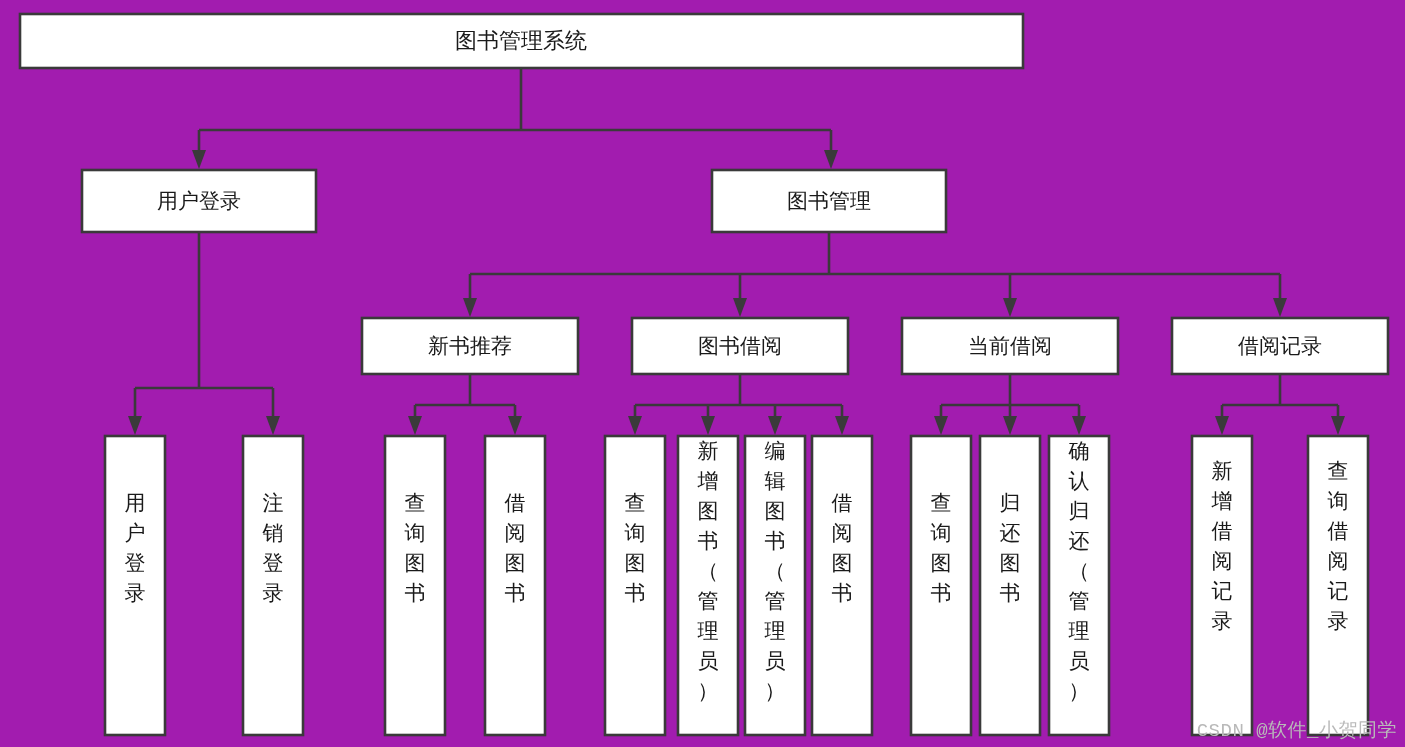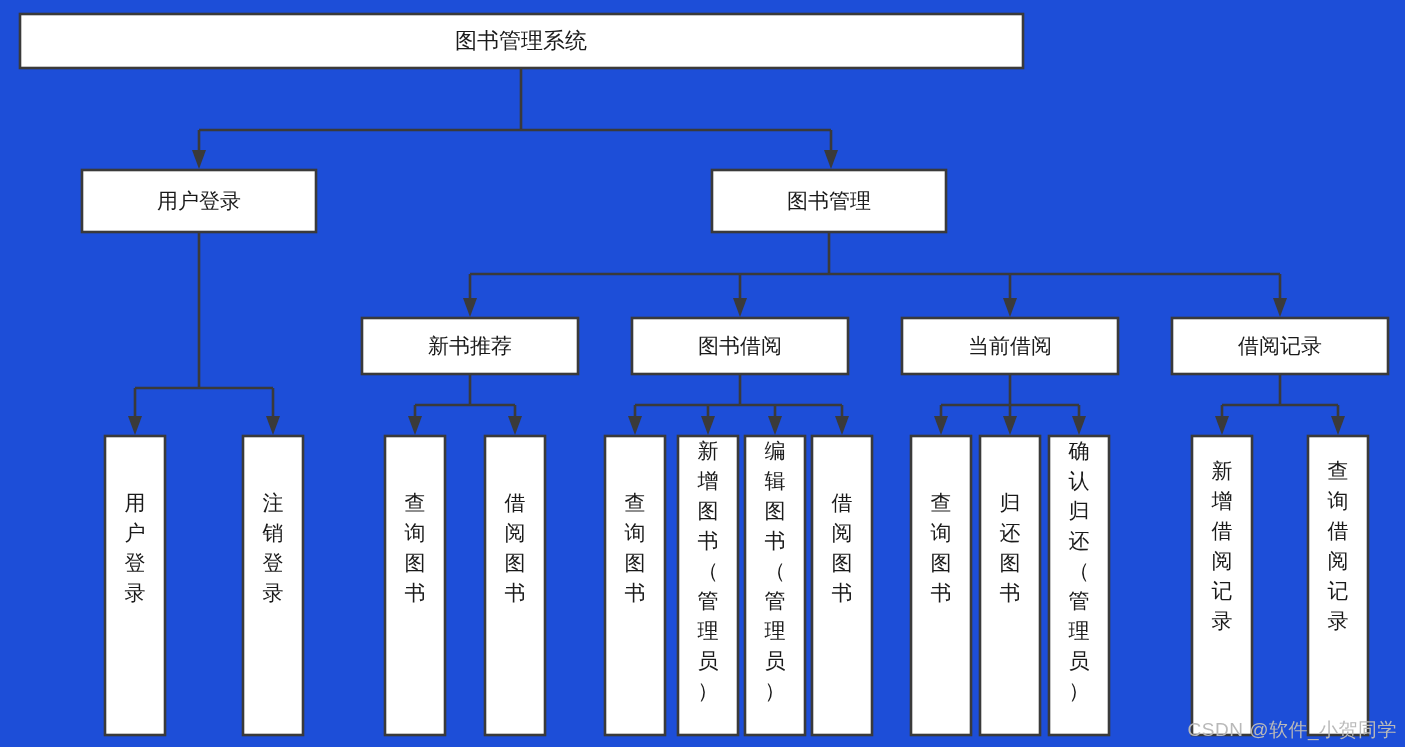--- a/index.html
+++ b/index.html
@@ -12,21 +12,21 @@
     width: 1405px;
     height: 747px;
     font-family: "Liberation Sans", "DejaVu Sans", sans-serif;
     overflow: hidden;
     position: relative;
   }
   #diagram-root {
     position: relative;
     width: 1405px;
     height: 747px;
-    background: #1d4ed8;
+    background: #a21caf;
   }
   svg#tree-svg {
     position: absolute;
     left: 0;
     top: 0;
     width: 1405px;
     height: 747px;
     display: block;
   }
   .node-box {
@@ -57,21 +57,21 @@
     stroke-linecap: butt;
   }
   .arrow-head {
     fill: #3a3a3a;
     stroke: none;
   }
   .watermark-text {
     position: absolute;
     right: 8px;
     bottom: 4px;
-    font-family: Liberation Sans, sans-serif;
+    font-family: Liberation Mono, monospace;
     font-size: 19px;
     color: #b9b9b9;
     letter-spacing: 0.5px;
     white-space: nowrap;
     user-select: none;
     pointer-events: none;
   }
 </style>
 </head>
 <body>

